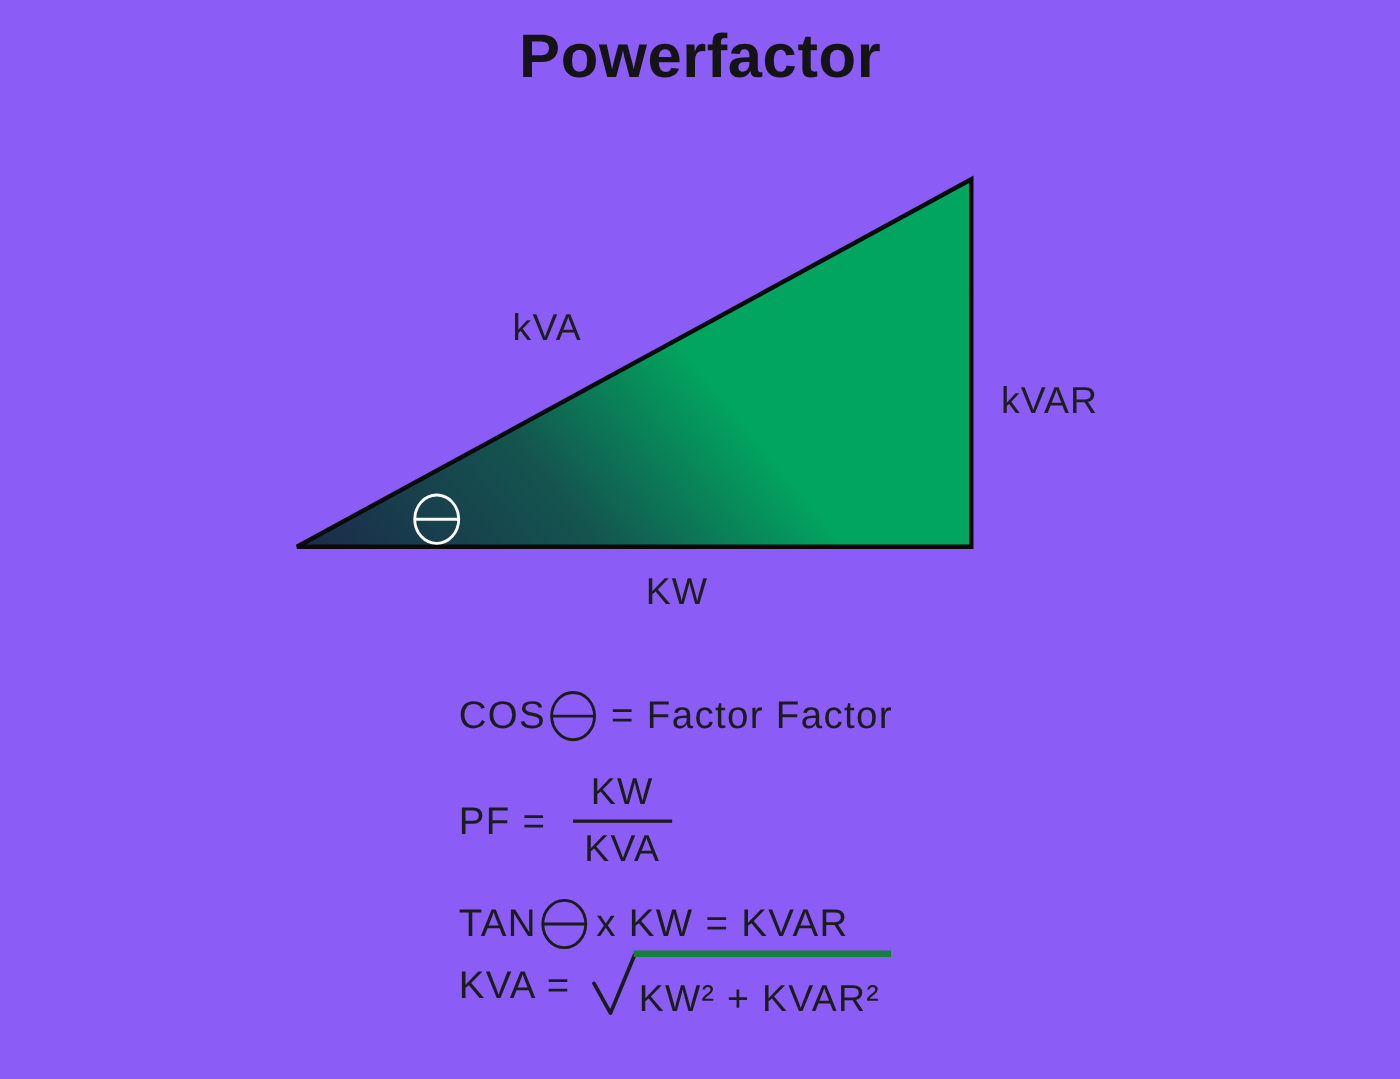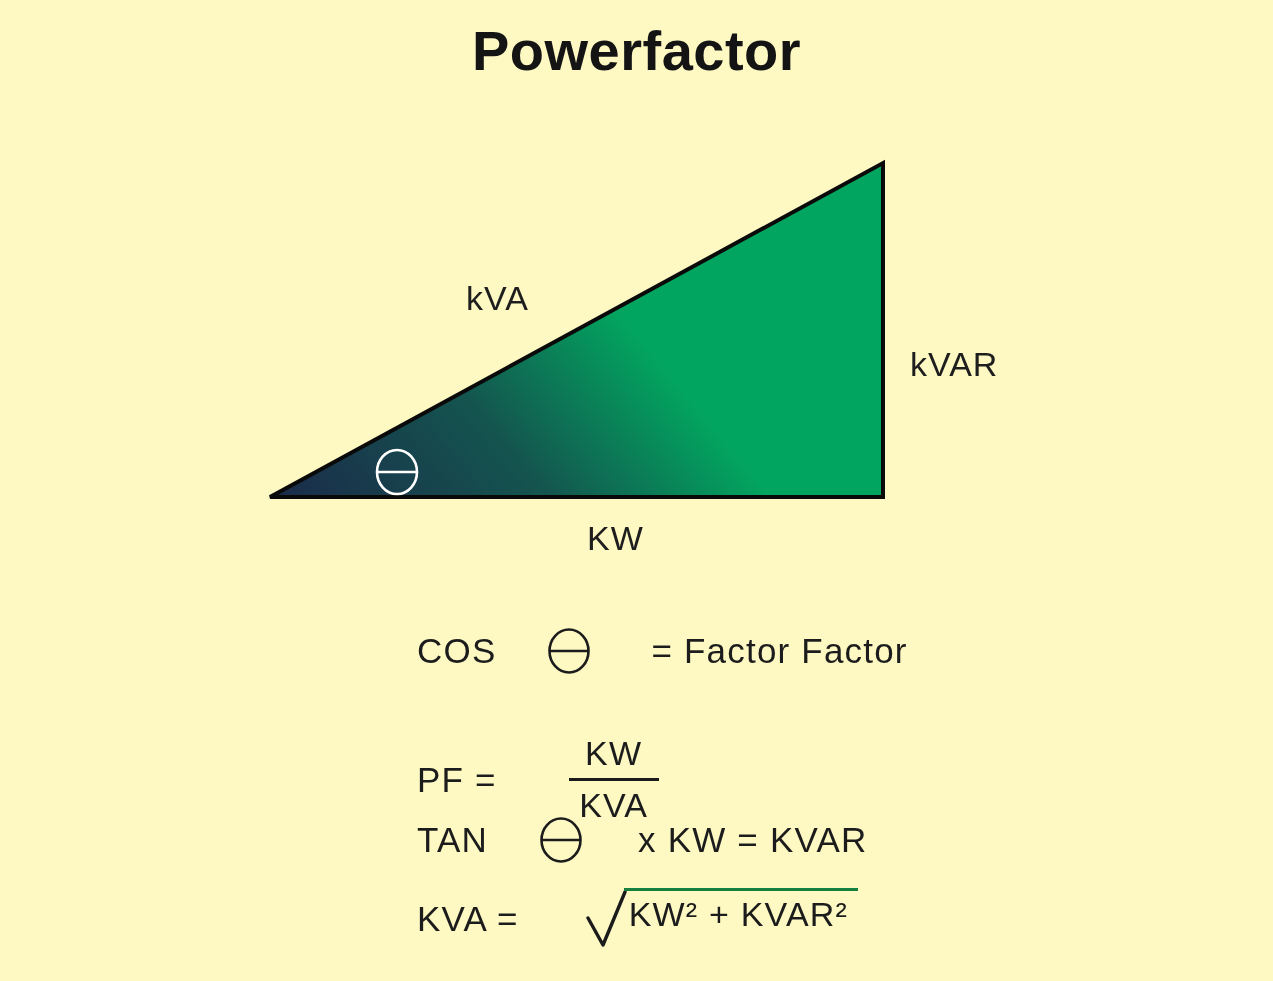--- a/index.html
+++ b/index.html
@@ -1,20 +1,20 @@
 <!DOCTYPE html>
 <html><head>
 <meta charset="utf-8">
 <style>
   html,body{margin:0;padding:0;background:#ffffff;}
   .canvas{
     position:relative;
     width:1273px;
     height:981px;
-    background:#fef9c3;
+    background:#8b5cf6;
     overflow:hidden;
     font-family:"Liberation Sans", sans-serif;
     color:#1e1e1e;
   }
   .page-title{
     position:absolute;
     top:18px; left:0; width:100%;
     text-align:center;
     font-size:56px;
     font-weight:800;
@@ -34,47 +34,46 @@
   .label-kw{left:587px; top:519px;}
   .formula{
     position:absolute;
     left:417px;
     display:flex;
     align-items:center;
     font-size:35px;
     letter-spacing:1.2px;
     color:#1c1c1c;
     white-space:nowrap;
-    gap:48px;
   }
   .f-cos{top:627px;}
-  .f-pf{top:734px;}
+  .f-pf{top:701px;}
   .f-tan{top:816px;}
-  .f-kva{top:888px;align-items:center;}
+  .f-kva{top:864px;align-items:center;}
   .theta{flex:0 0 auto; margin:0 3px;}
   .after-theta{margin-left:9px;}
   .frac{
     display:inline-flex;
     flex-direction:column;
     align-items:center;
     margin-left:24px;
     font-size:34px;
   }
   .frac-bar{
     height:3px;
     background:#1b1b1b;
     width:100%;
     min-width:90px;
     margin:5px 0;
   }
   .sqrt{display:inline-flex; align-items:flex-start; margin-left:18px;}
   .radical-svg{flex:0 0 auto; margin-top:2px;}
   .radicand{
-    border-top:3px solid #15803d;
-    padding:4px 10px 0 5px;
+    border-top:6px solid #15803d;
+    padding:19px 10px 0 5px;
     margin-left:-3px;
     font-size:34px;
     letter-spacing:1.2px;
   }
 </style>
 </head>
 <body>
 
 <div class="canvas">
 

